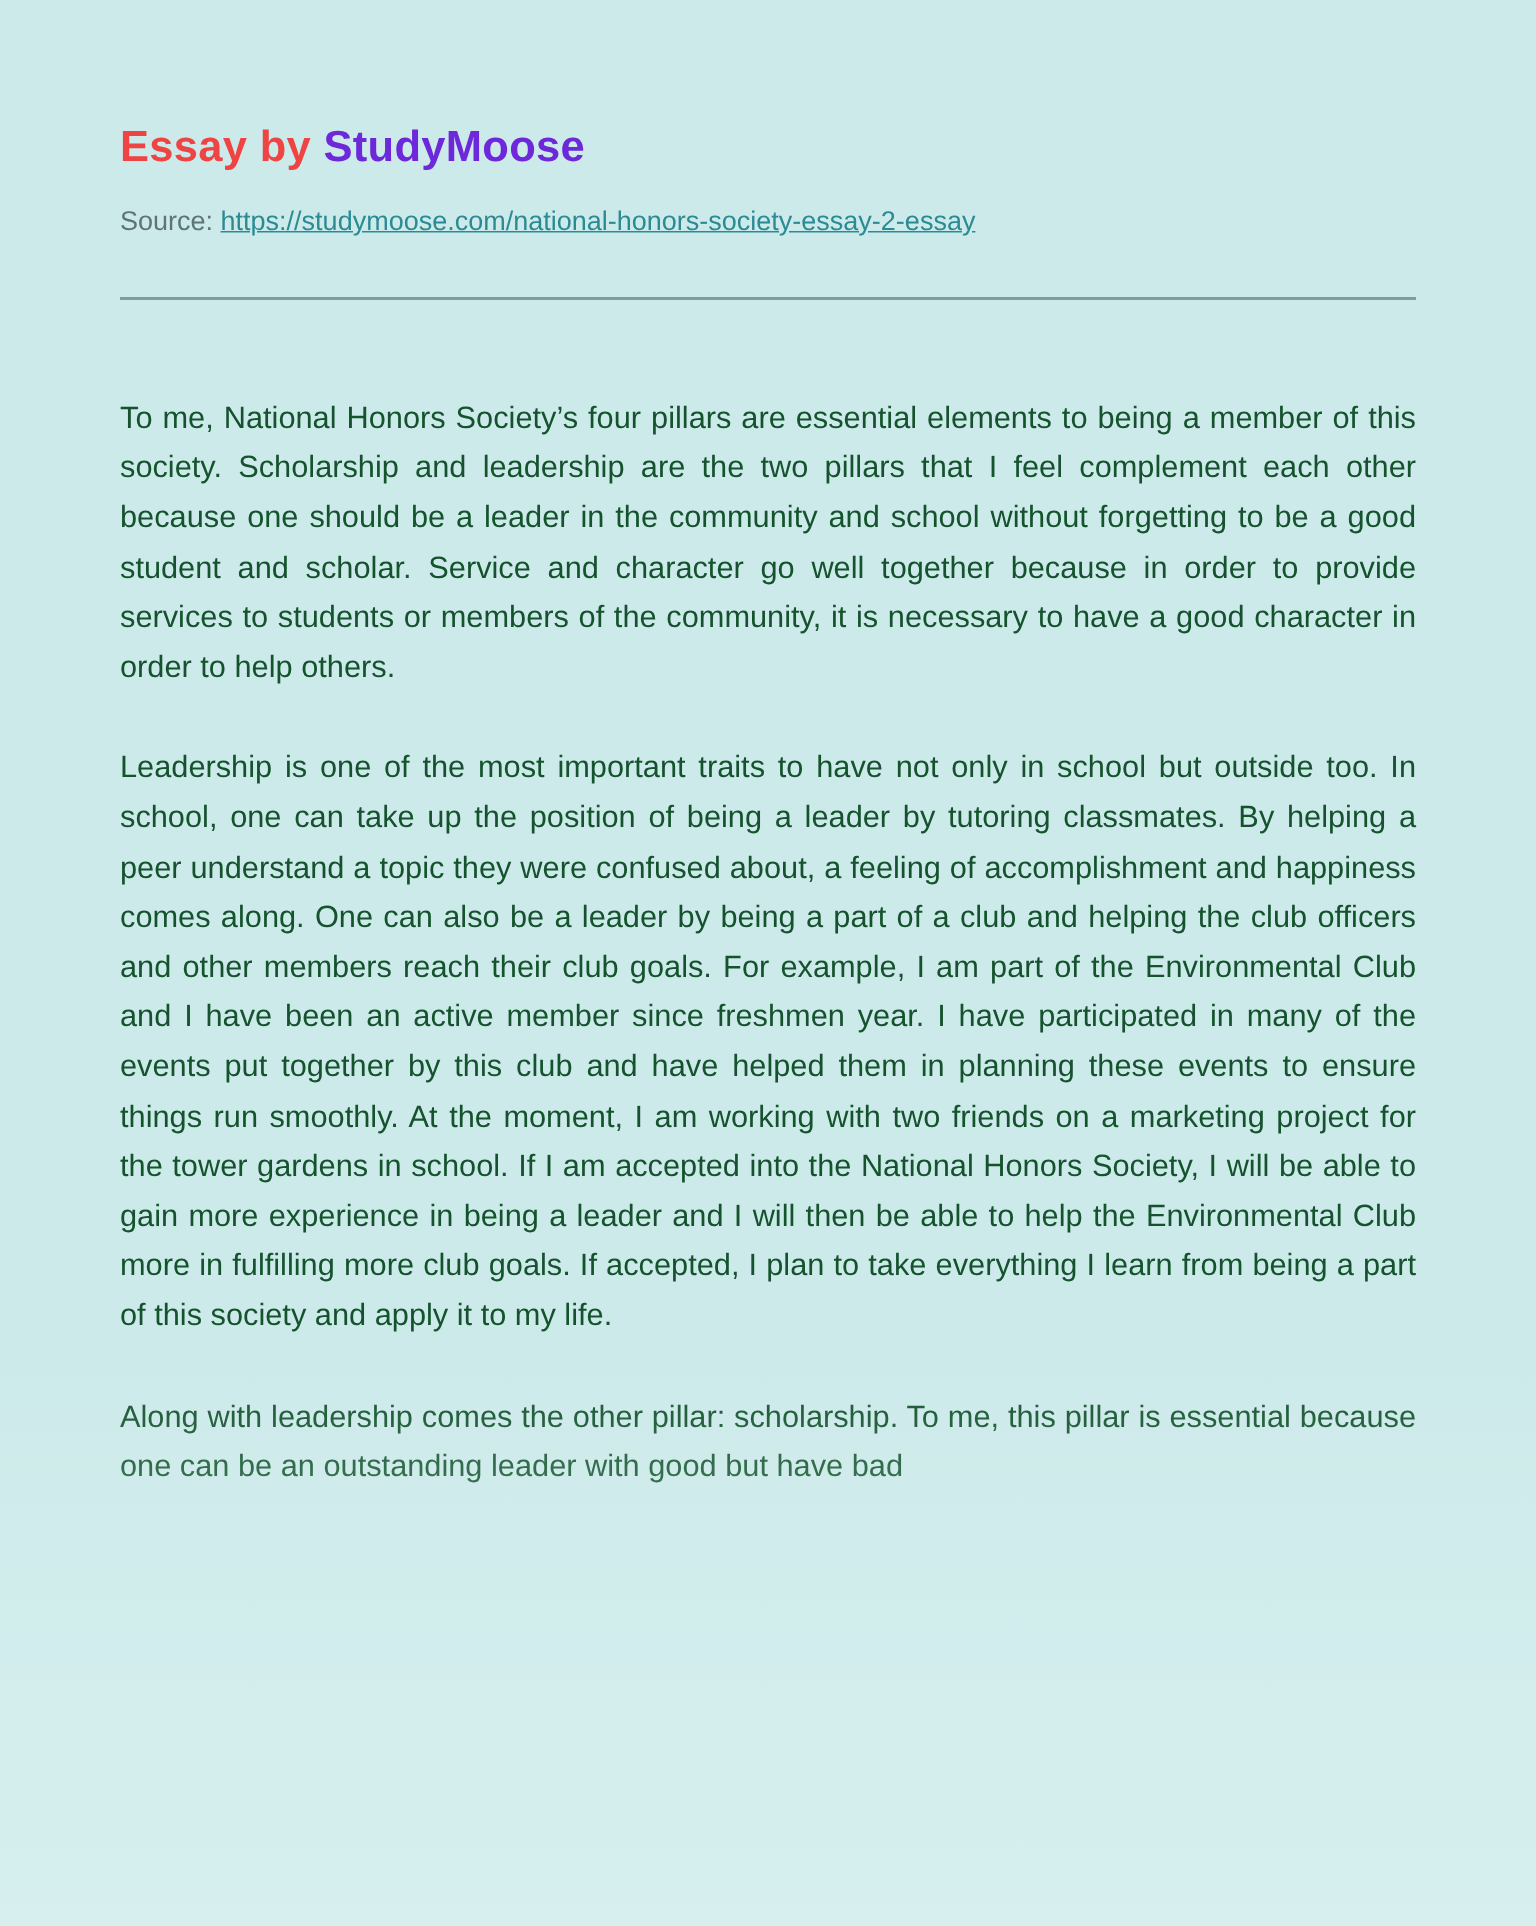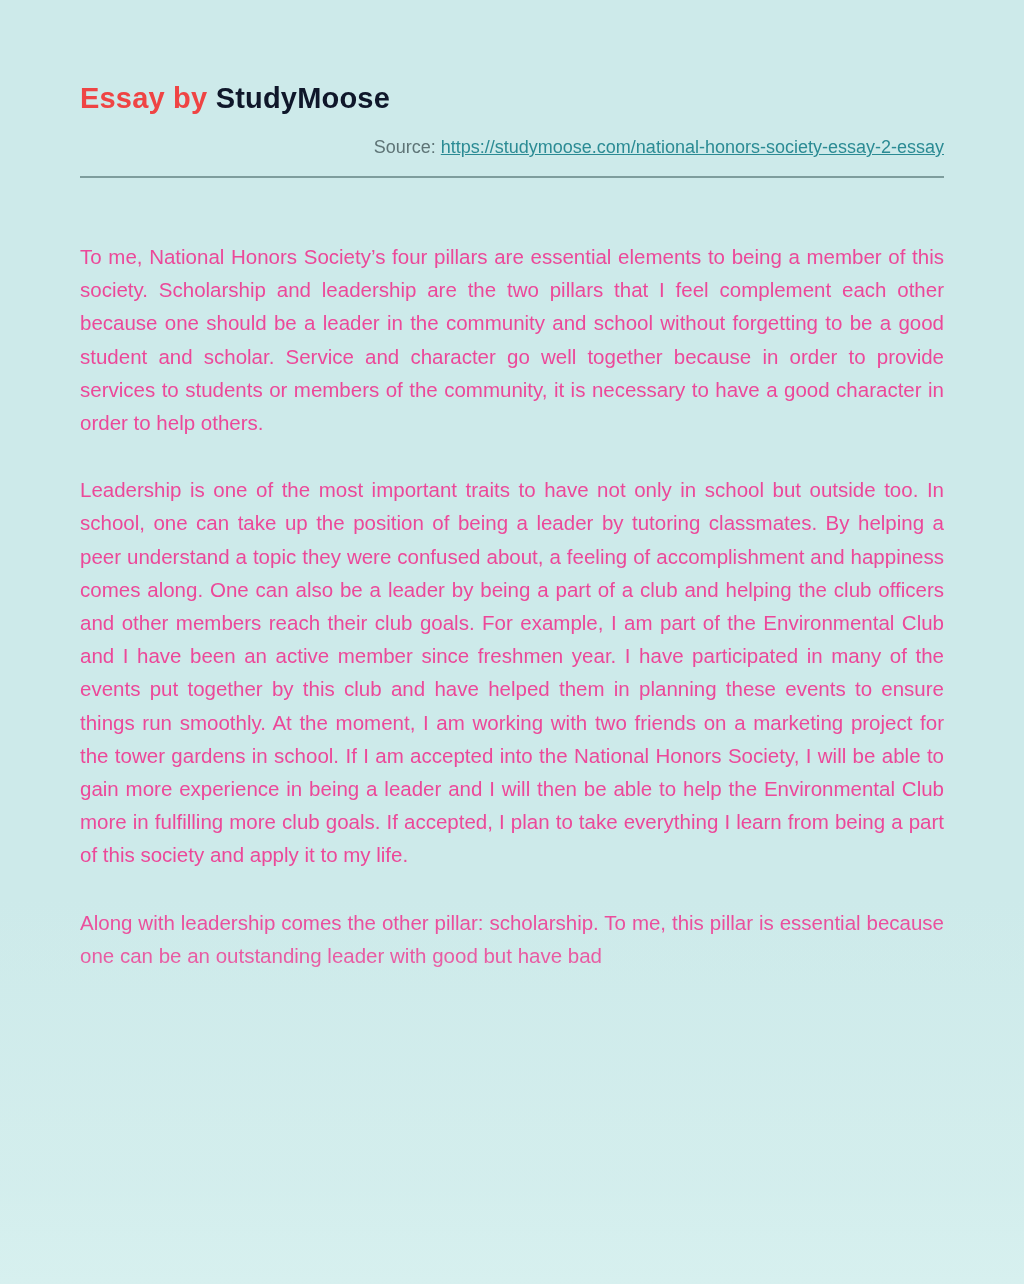--- a/index.html
+++ b/index.html
@@ -15,26 +15,25 @@
     .page {
       padding: 82px 80px 0 80px;
     }
     .brand {
       font-size: 29px;
       font-weight: 700;
       letter-spacing: 0.2px;
       margin: 0 0 22px 0;
     }
     .brand-prefix { color: #ef4444; font-weight: 600; }
-    .brand-name { color: #0f172a; font-weight: 700; text-align: right; }
+    .brand-name { color: #6d28d9; font-weight: 700; text-align: right; }
     .source-line {
       font-size: 18px;
       color: #5e7476;
-      margin: 0 0 18px 0;
-      text-align: right;
+      margin: 0 0 40px 0;
     }
     .source-link {
       color: #2b8b94;
       text-decoration: underline;
       cursor: pointer;
     }
     .divider {
       border: none;
       border-top: 2px solid #7e9d9d;
       margin: 0 0 62px 0;
@@ -42,21 +41,21 @@
     .title {
       font-size: 30px;
       font-weight: 700;
       color: #0e2022;
       margin: 0 0 40px 0;
       letter-spacing: 0.2px;
     }
     .para {
       font-size: 20.5px;
       line-height: 1.62;
-      color: #ec4899;
+      color: #14532d;
       text-align: justify;
       margin: 0 0 34px 0;
     }
     .fade-overlay {
       position: absolute;
       left: 0;
       right: 0;
       bottom: 0;
       height: 380px;
       pointer-events: none;

